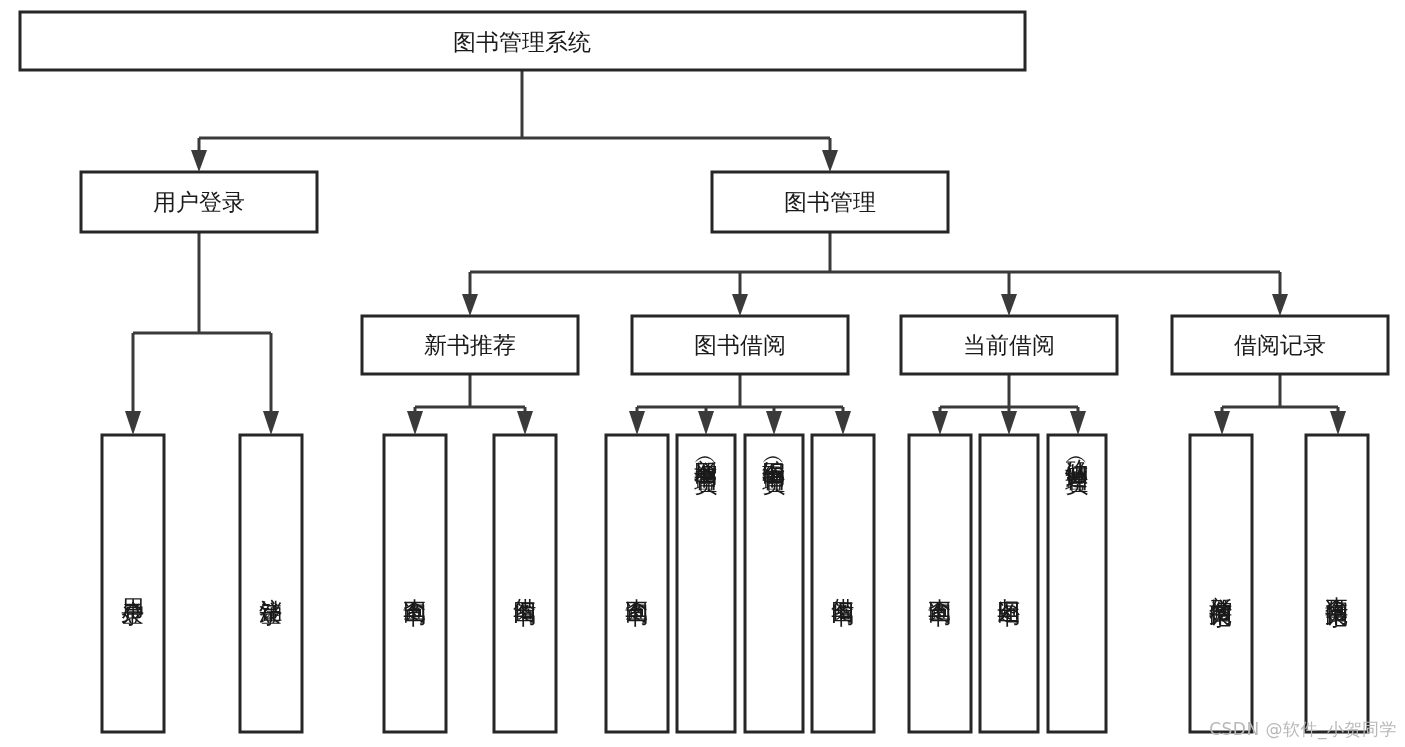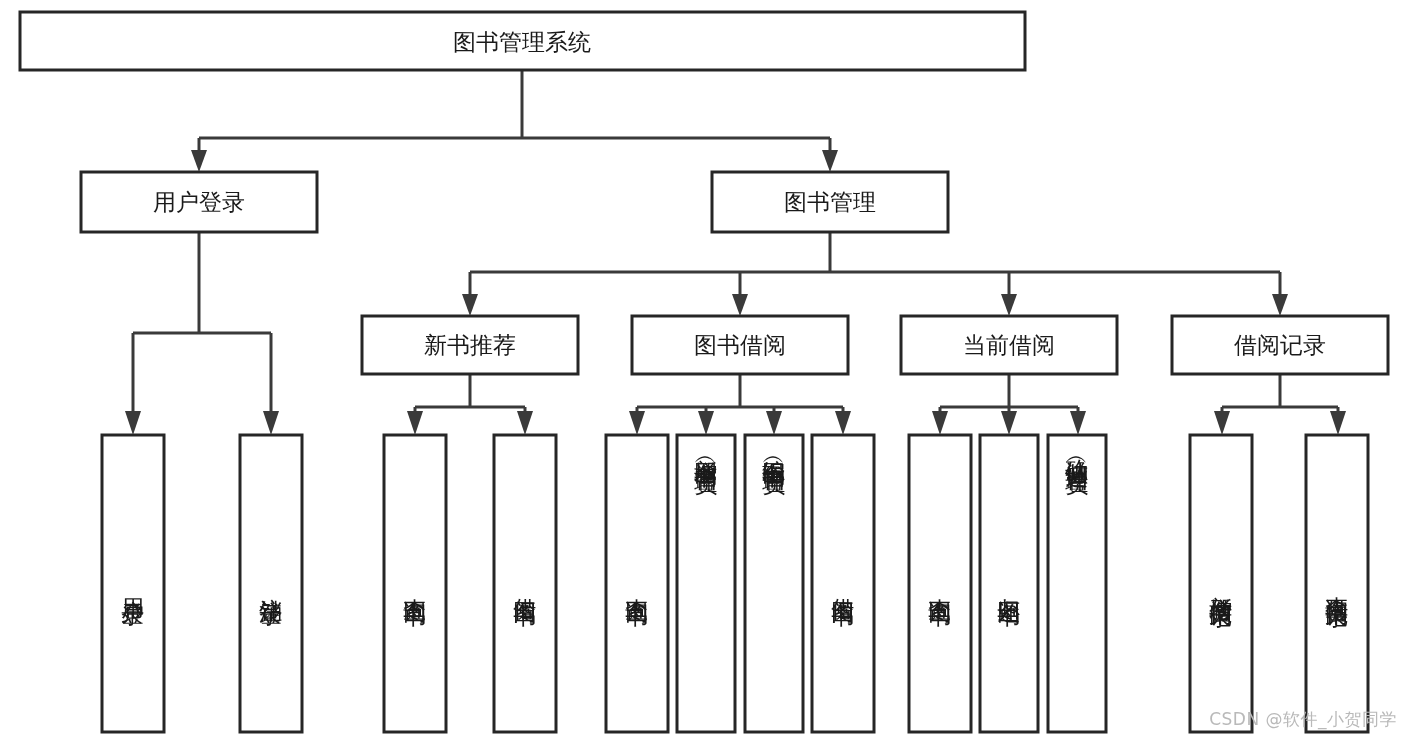--- a/index.html
+++ b/index.html
@@ -60,21 +60,21 @@
     font-family: "DejaVu Sans", "Liberation Sans", sans-serif;
     font-size: 23px;
     line-height: 1.06;
     color: #1a1a1a;
     letter-spacing: 2px;
     white-space: nowrap;
   }
   .watermark {
     position: absolute;
     right: 8px;
-    bottom: 16px;
+    bottom: 6px;
     font-family: "DejaVu Sans", "Liberation Sans", sans-serif;
     font-size: 17px;
     color: #b9b9b9;
     letter-spacing: 0.5px;
     white-space: nowrap;
   }
 </style>
 </head>
 <body>
 

